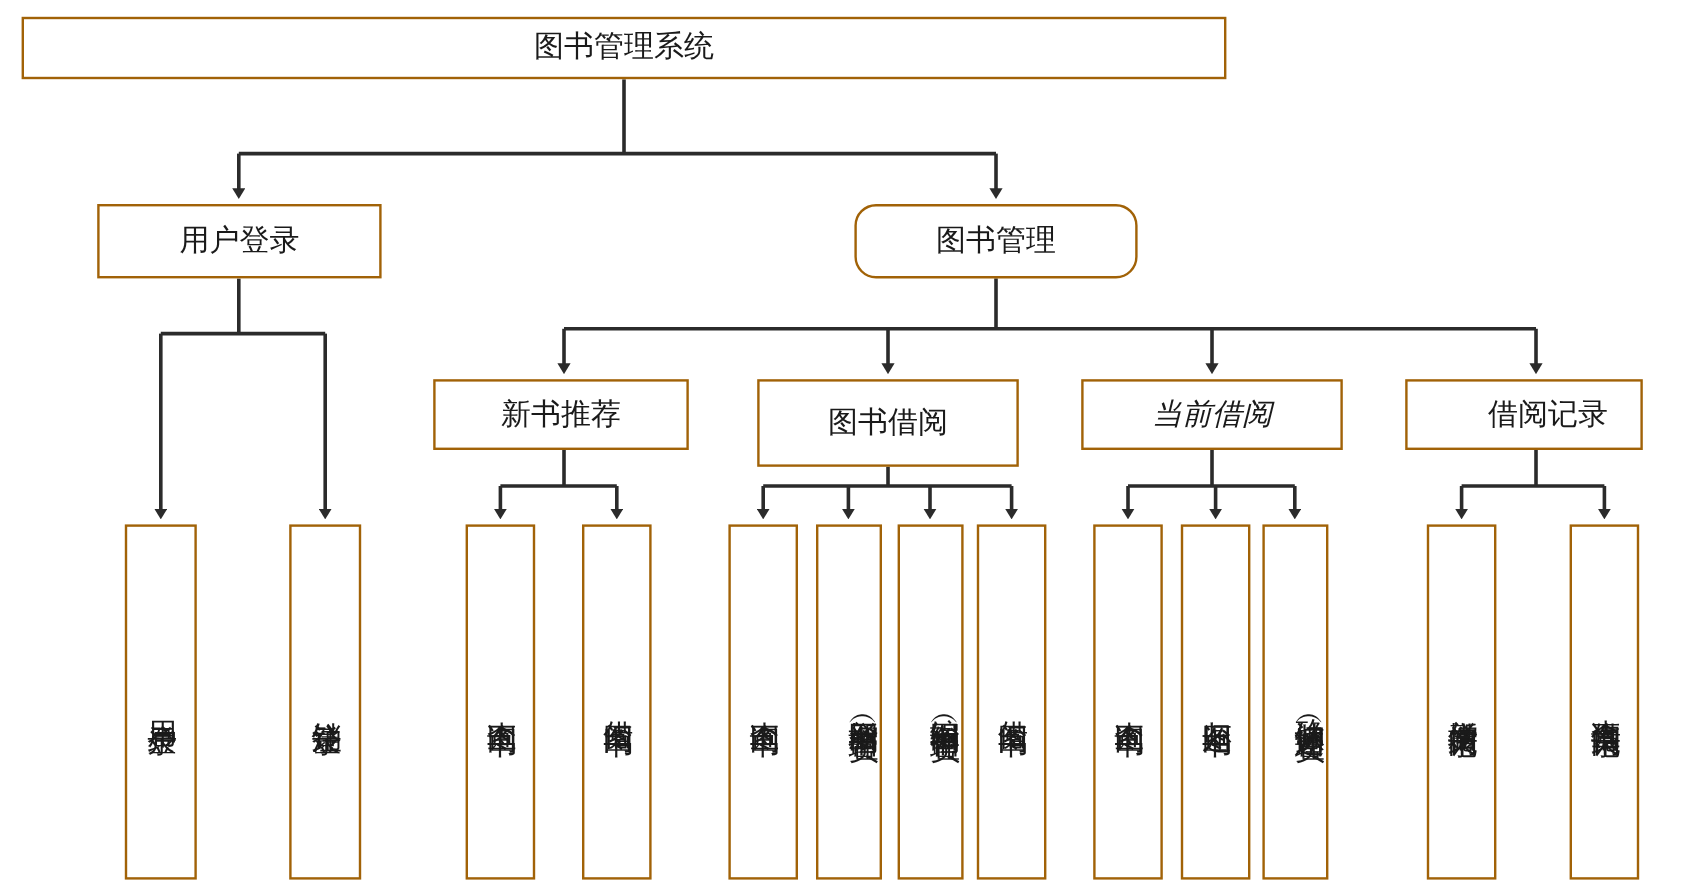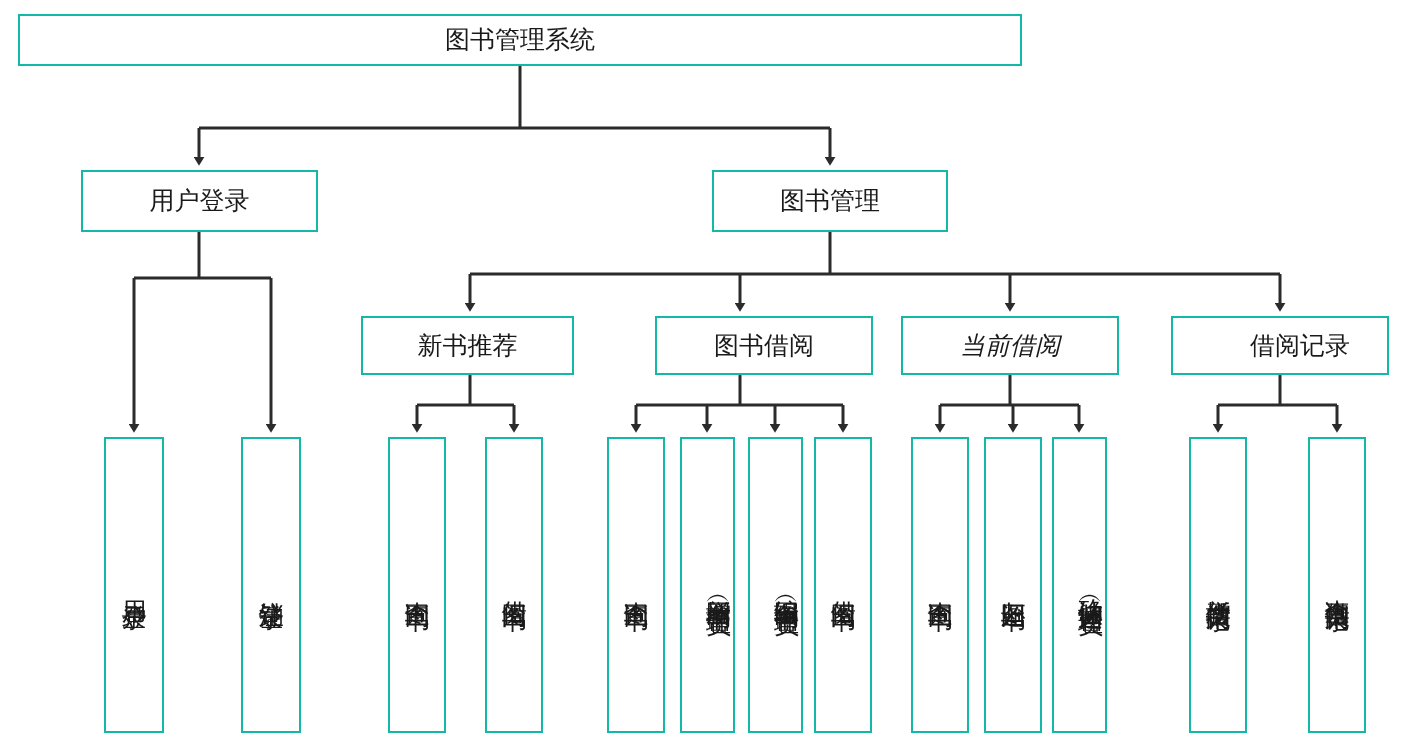--- a/index.html
+++ b/index.html
@@ -5,21 +5,21 @@
   html,body{margin:0;padding:0;background:#ffffff;}
   body{
     width:1405px;height:747px;overflow:hidden;
     font-family:"Liberation Sans","DejaVu Sans",sans-serif;
   }
   #stage{position:relative;width:1405px;height:747px;background:#fff;}
   #wires{position:absolute;left:0;top:0;width:1405px;height:747px;}
   .node{
     position:absolute;
     box-sizing:border-box;
-    border:2px solid #14b8a6;
+    border:2px solid #a16207;
     background:#ffffff;
     color:#1a1a1a;
     display:flex;
     align-items:center;
     justify-content:center;
     text-align:center;
     line-height:1.18;
   }
   .node.h{ font-size:25px; }
   .node.root{ font-size:25px; }
@@ -96,27 +96,27 @@
       <path d="M1218,405 L1337,405"></path>
       <path d="M1218,405 L1218,425" marker-end="url(#arrow)"></path>
       <path d="M1337,405 L1337,425" marker-end="url(#arrow)"></path>
     </g>
   </svg>
 
   <div class="node root" id="node-root" style="left: 18px; top: 14px; width: 1004px; height: 52px;">图书管理系统</div>
 
   <div id="level2-layer">
       <div class="node h" style="left: 81px; top: 170px; width: 237px; height: 62px;">用户登录</div>
-      <div class="node h" style="left: 712px; top: 170px; width: 236px; height: 62px;">图书管理</div>
+      <div class="node h" style="left: 712px; top: 170px; width: 236px; height: 62px; border-radius: 18px;">图书管理</div>
     </div>
   <div id="level3-layer">
       <div class="node h" style="left: 361px; top: 316px; width: 213px; height: 59px;">新书推荐</div>
-      <div class="node h" style="left: 631px; top: 316px; width: 218px; height: 59px; margin-left: 24px;">图书借阅</div>
+      <div class="node h" style="left: 631px; top: 316px; width: 218px; height: 73px;">图书借阅</div>
       <div class="node h" style="left: 901px; top: 316px; width: 218px; height: 59px; font-style: italic;">当前借阅</div>
-      <div class="node h" style="left: 1171px; top: 316px; width: 218px; height: 59px; padding-left: 40px;">借阅记录</div>
+      <div class="node h" style="left: 1171px; top: 316px; width: 198px; height: 59px; padding-left: 40px;">借阅记录</div>
     </div>
   <div id="leaves-layer">
       <div class="node v mid" style="left: 104px; top: 437px; width: 60px; height: 296px;">用户登录</div>
       <div class="node v mid" style="left: 241px; top: 437px; width: 60px; height: 296px;">注销登录</div>
       <div class="node v mid" style="left: 388px; top: 437px; width: 58px; height: 296px;">查询图书</div>
       <div class="node v mid" style="left: 485px; top: 437px; width: 58px; height: 296px;">借阅图书</div>
       <div class="node v mid" style="left: 607px; top: 437px; width: 58px; height: 296px;">查询图书</div>
       <div class="node v" style="left: 680px; top: 437px; width: 55px; height: 296px;">新增图书（管理员）</div>
       <div class="node v" style="left: 748px; top: 437px; width: 55px; height: 296px;">编辑图书（管理员）</div>
       <div class="node v mid" style="left: 814px; top: 437px; width: 58px; height: 296px;">借阅图书</div>

